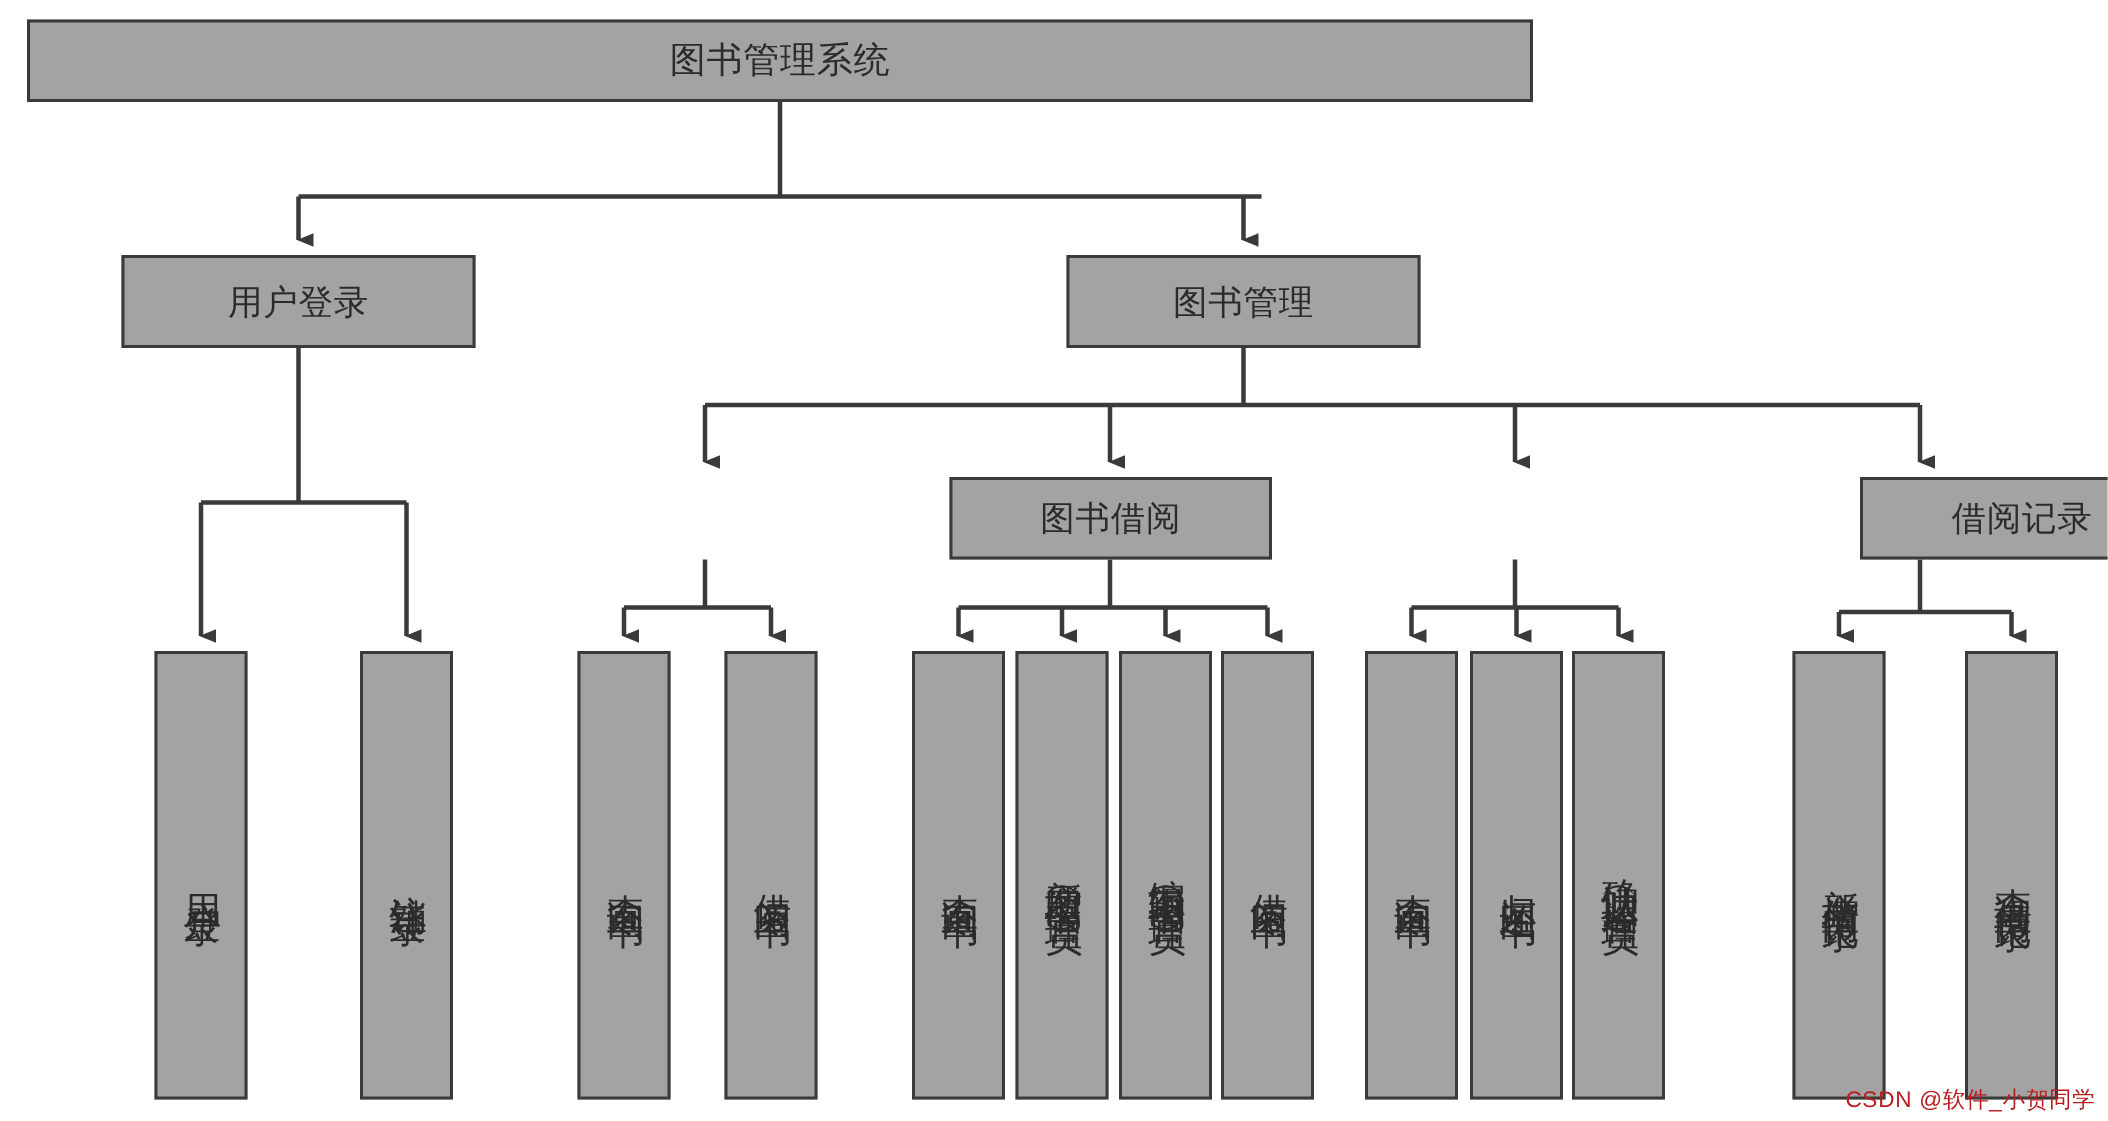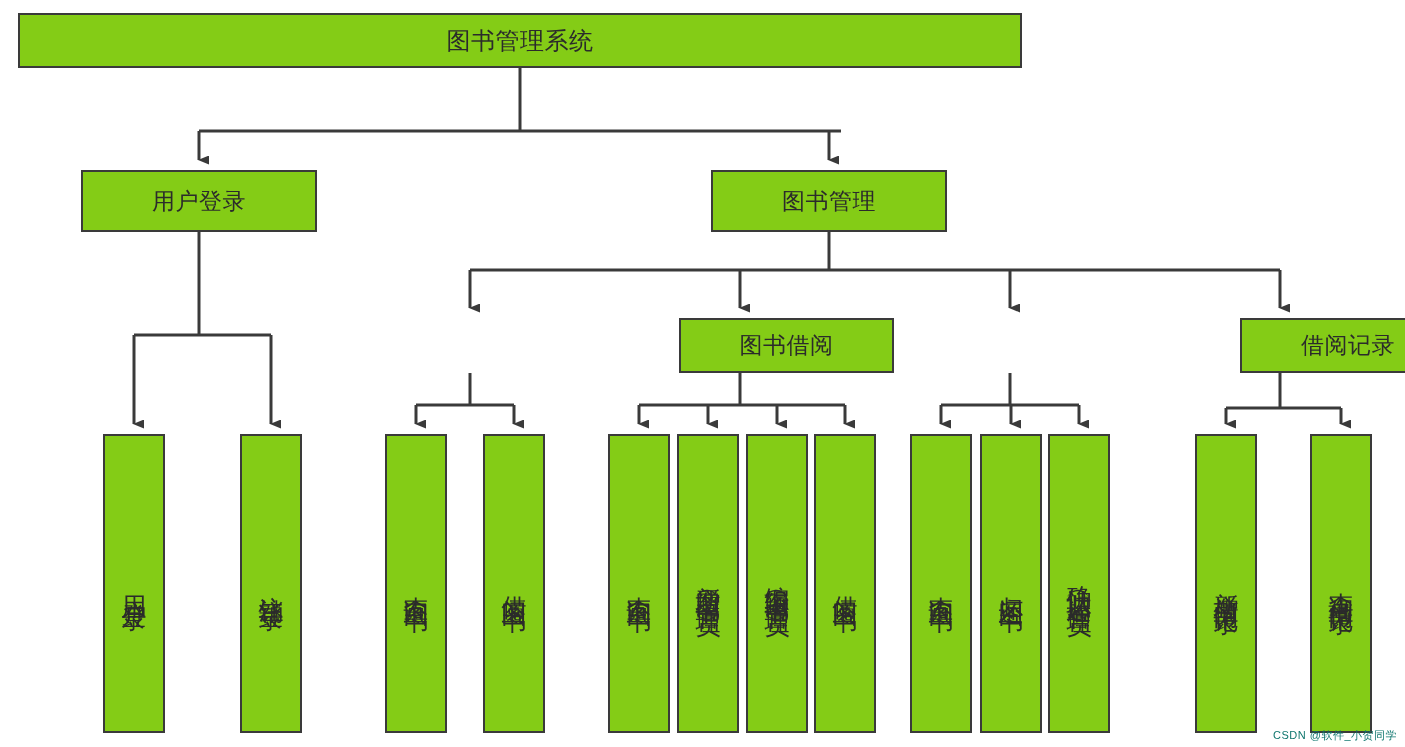--- a/index.html
+++ b/index.html
@@ -22,21 +22,21 @@
   svg#wires {
     position: absolute;
     left: 0;
     top: 0;
     width: 1405px;
     height: 747px;
   }
   .node {
     position: absolute;
     box-sizing: border-box;
-    background: #84cc16;
+    background: #a3a3a3;
     border: 2.5px solid #3a3a3a;
     display: flex;
     align-items: center;
     justify-content: center;
     overflow: hidden;
   }
   .node-label {
     color: #2b2b2b;
     letter-spacing: 0.5px;
     white-space: nowrap;
@@ -60,22 +60,22 @@
     font-size: 25px;
     letter-spacing: 4px;
     line-height: 1.0;
     text-align: center;
     white-space: nowrap;
   }
   .watermark {
     position: absolute;
     right: 8px;
     bottom: 4px;
-    font-size: 11px;
-    color: #0f766e;
+    font-size: 15px;
+    color: #b91c1c;
     white-space: nowrap;
     letter-spacing: 0.5px;
   }
 </style>
 </head>
 <body>
 
 <div id="diagram-root">
 
   <svg id="wires" viewBox="0 0 1405 747" xmlns="http://www.w3.org/2000/svg">
@@ -132,21 +132,21 @@
     <span class="node-label">图书管理系统</span>
   </div>
 
   <div class="node horiz" style="left:81px; top:170px; width:236px; height:62px;">
     <span class="node-label">用户登录</span>
   </div>
   <div class="node horiz" style="left:711px; top:170px; width:236px; height:62px;text-align:center;">
     <span class="node-label">图书管理</span>
   </div>
 
-  <div class="node horiz" style="left:633px; top:318px; width:215px; height:55px;margin-left:46px;">
+  <div class="node horiz" style="left:633px; top:318px; width:215px; height:55px;">
     <span class="node-label">图书借阅</span>
   </div>
   <div class="node horiz" style="left:1240px; top:318px; width:216px; height:55px;">
     <span class="node-label">借阅记录</span>
   </div>
 
   <div class="node vert" style="left:103px; top:434px; width:62px; height:299px;">
     <span class="node-label">用户登录</span>
   </div>
   <div class="node vert" style="left:240px; top:434px; width:62px; height:299px;">

